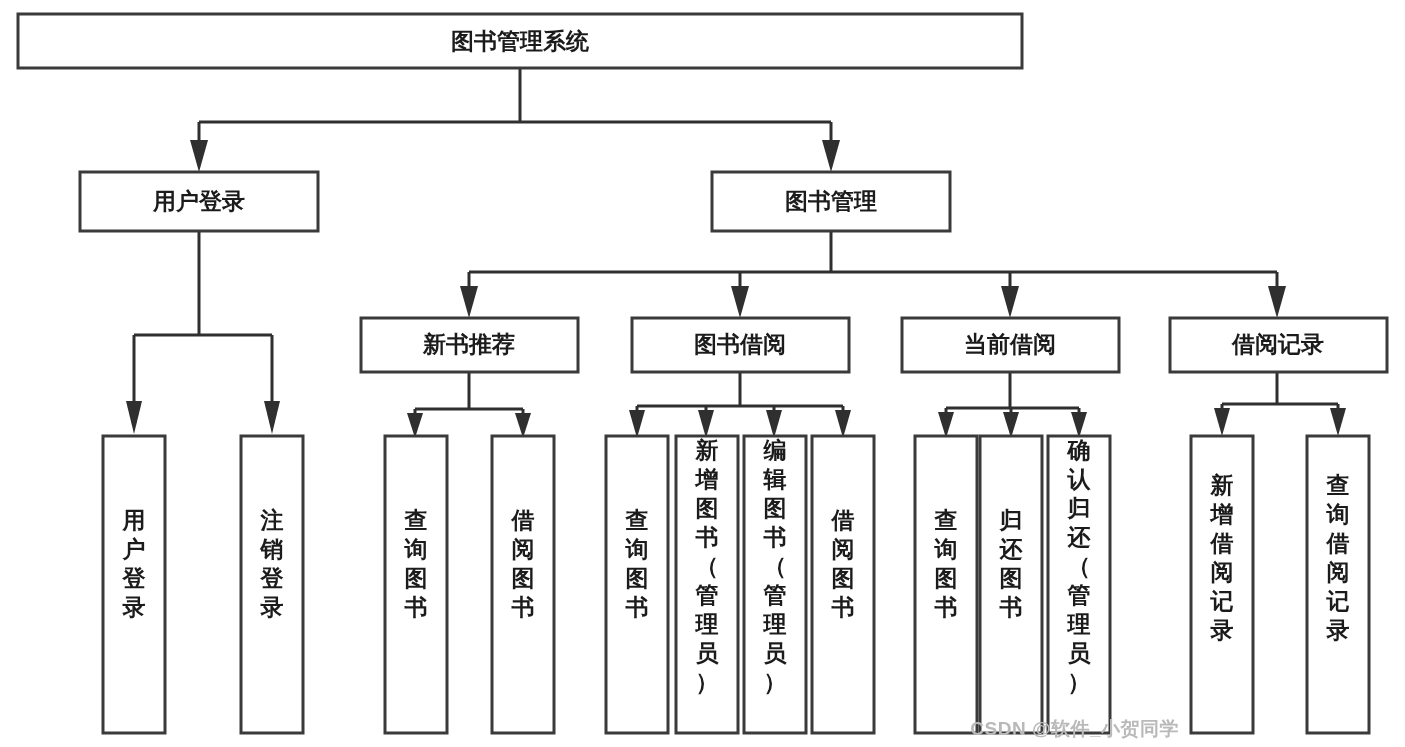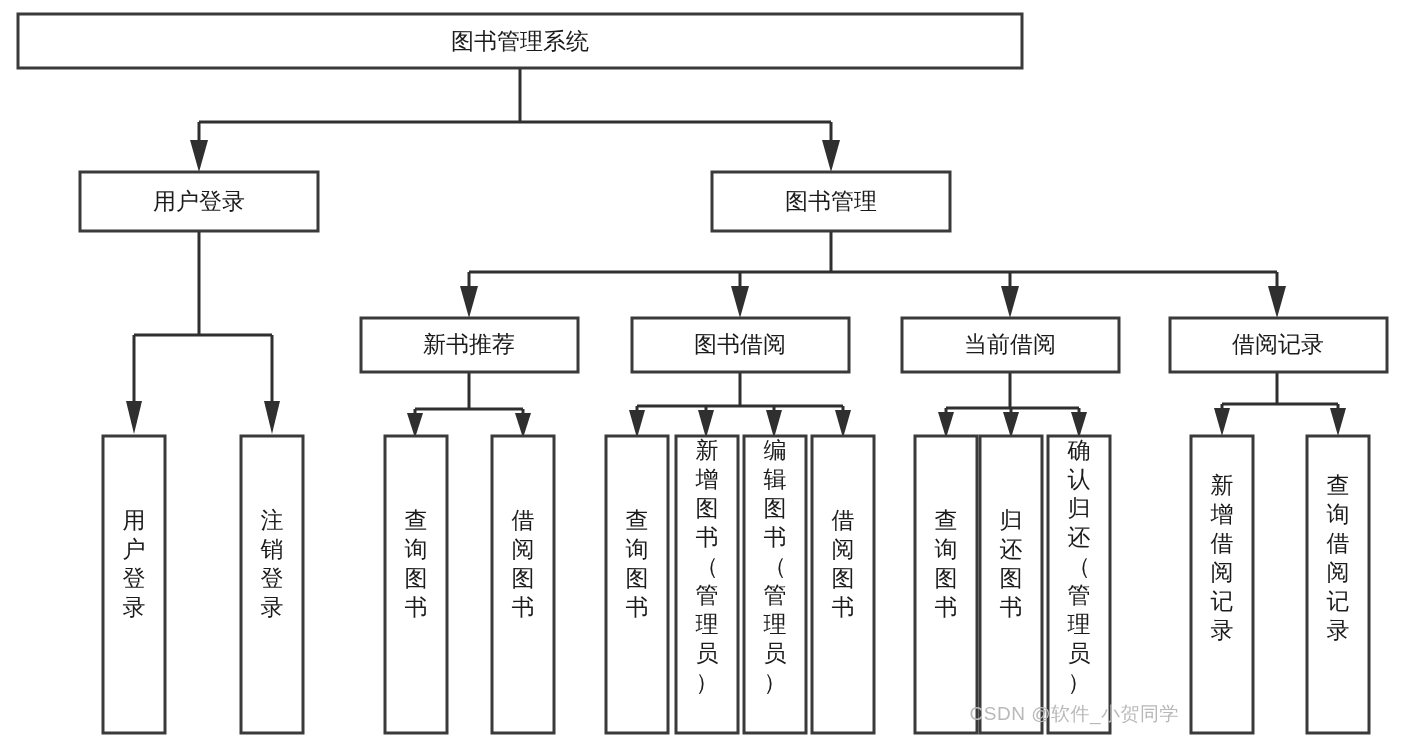--- a/index.html
+++ b/index.html
@@ -11,20 +11,21 @@
     width: 1405px;
     height: 747px;
     font-family: "Liberation Sans", "DejaVu Sans", sans-serif;
     overflow: hidden;
     position: relative;
   }
   #diagram-root {
     position: relative;
     width: 1187px;
     height: 747px;
+    font-weight: bold;
   }
   svg#flow-svg {
     position: absolute;
     top: 0;
     left: 0;
     width: 1405px;
     height: 747px;
     display: block;
   }
   .node-rect {
@@ -50,21 +51,21 @@
   }
   .node-label-vert {
     font-family: "Liberation Sans", "DejaVu Sans", sans-serif;
     fill: #1b1b1b;
     font-size: 23px;
     text-anchor: middle;
   }
   .watermark-text {
     position: absolute;
     right: 8px;
-    bottom: 20px;
+    bottom: 5px;
     font-family: "Liberation Sans", "DejaVu Sans", sans-serif;
     font-size: 19px;
     color: #b9b9b9;
     white-space: nowrap;
     letter-spacing: 0.5px;
   }
 </style>
 </head>
 <body>
 

